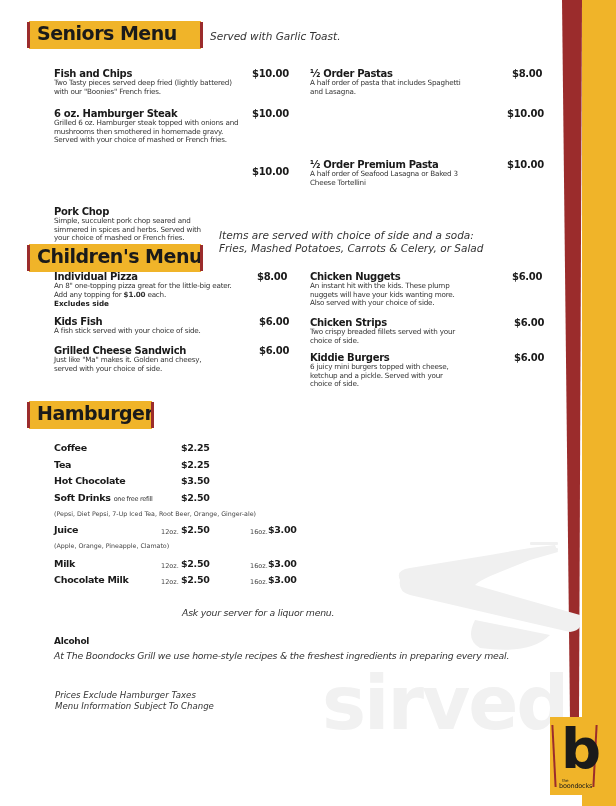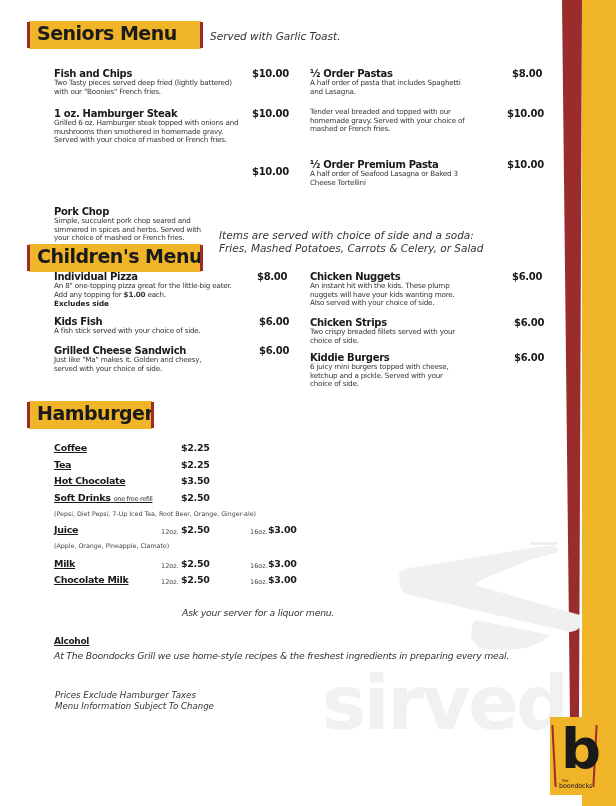--- a/index.html
+++ b/index.html
@@ -21,21 +21,21 @@
   .banner::after { right:-2px; }
   .banner-title { position:absolute; left:8px; top:1px; font-size:19px; font-weight:bold; color:#1a1a1a; letter-spacing:-0.5px; white-space:nowrap; }
   .note { position:absolute; font-style:italic; font-size:10.5px; color:#333; white-space:nowrap; line-height:13px; }
   
   .item { position:absolute; width:230px; }
   .item-name { font-size:10px; font-weight:bold; line-height:11px; letter-spacing:-0.3px; }
   .item-desc { font-size:7.2px; line-height:8.6px; color:#333; letter-spacing:-0.2px; }
   .item-extra { font-size:7.2px; font-weight:bold; line-height:9px; }
   .price { position:absolute; font-size:10px; font-weight:bold; letter-spacing:-0.3px; }
   
-  .bev-name { position:absolute; font-size:9.5px; font-weight:bold; letter-spacing:-0.3px;text-decoration:underline; }
+  .bev-name { position:absolute; font-size:9.5px; font-weight:bold; letter-spacing:-0.3px; }
   .bev-sub { font-size:6.5px; font-weight:normal; color:#333; }
   .bev-price { position:absolute; font-size:9.5px; font-weight:bold; letter-spacing:-0.3px; }
   .bev-size { position:absolute; font-size:6.5px; color:#444; }
   .bev-list { position:absolute; font-size:6.3px; color:#444; }
   .footer-italic { position:absolute; font-style:italic; font-size:9.3px; color:#333; white-space:nowrap; letter-spacing:-0.2px; }
   .small-italic { position:absolute; font-style:italic; font-size:8.6px; color:#333; line-height:11px; }
   
   .logo { position:absolute; left:550px; top:717px; width:50px; height:78px; background:#f0b429; }
   .logo-line { position:absolute; width:2px; height:62px; background:#9b2c2c; top:8px; }
   .logo-b { position:absolute; left:11px; top:0px; font-size:56px; font-weight:bold; color:#1a1a1a; line-height:64px; font-family:"DejaVu Sans", sans-serif; }
@@ -65,39 +65,38 @@
 </div>
 <div class="note" style="left:210px;top:30px;">Served with Garlic Toast.</div>
 
 <div class="item" style="left:54px;top:68px;">
   <div class="item-name">Fish and Chips</div>
   <div class="item-desc" style="width:185px;">Two Tasty pieces served deep fried (lightly battered) with our "Boonies" French fries.</div>
 </div>
 <div class="price" style="left:252px;top:68px;">$10.00</div>
 
 <div class="item" style="left:54px;top:108px;">
-  <div class="item-name">1 oz. Hamburger Steak</div>
+  <div class="item-name">6 oz. Hamburger Steak</div>
   <div class="item-desc" style="width:190px;">Grilled 6 oz. Hamburger steak topped with onions and mushrooms then smothered in homemade gravy. Served with your choice of mashed or French fries.</div>
 </div>
 <div class="price" style="left:252px;top:108px;">$10.00</div>
 
 <div class="item" style="left:54px;top:166px;margin-top:40px;">
   <div class="item-name">Pork Chop</div>
   <div class="item-desc" style="width:160px;">Simple, succulent pork chop seared and simmered in spices and herbs. Served with your choice of mashed or French fries.</div>
 </div>
 <div class="price" style="left:252px;top:166px;">$10.00</div>
 
 <div class="item" style="left:310px;top:68px;">
   <div class="item-name">½ Order Pastas</div>
   <div class="item-desc" style="width:165px;">A half order of pasta that includes Spaghetti and Lasagna.</div>
 </div>
 <div class="price" style="left:512px;top:68px;">$8.00</div>
 
 <div class="item" style="left:310px;top:108px;">
-  <div class="item-desc" style="width:160px;">Tender veal breaded and topped with our homemade gravy. Served with your choice of mashed or French fries.</div>
 </div>
 <div class="price" style="left:507px;top:108px;">$10.00</div>
 
 <div class="item" style="left:310px;top:159px;">
   <div class="item-name">½ Order Premium Pasta</div>
   <div class="item-desc" style="width:160px;">A half order of Seafood Lasagna or Baked 3 Cheese Tortellini</div>
 </div>
 <div class="price" style="left:507px;top:159px;">$10.00</div>
 
 <div class="banner" style="left:29px;top:244px;width:172px;">

